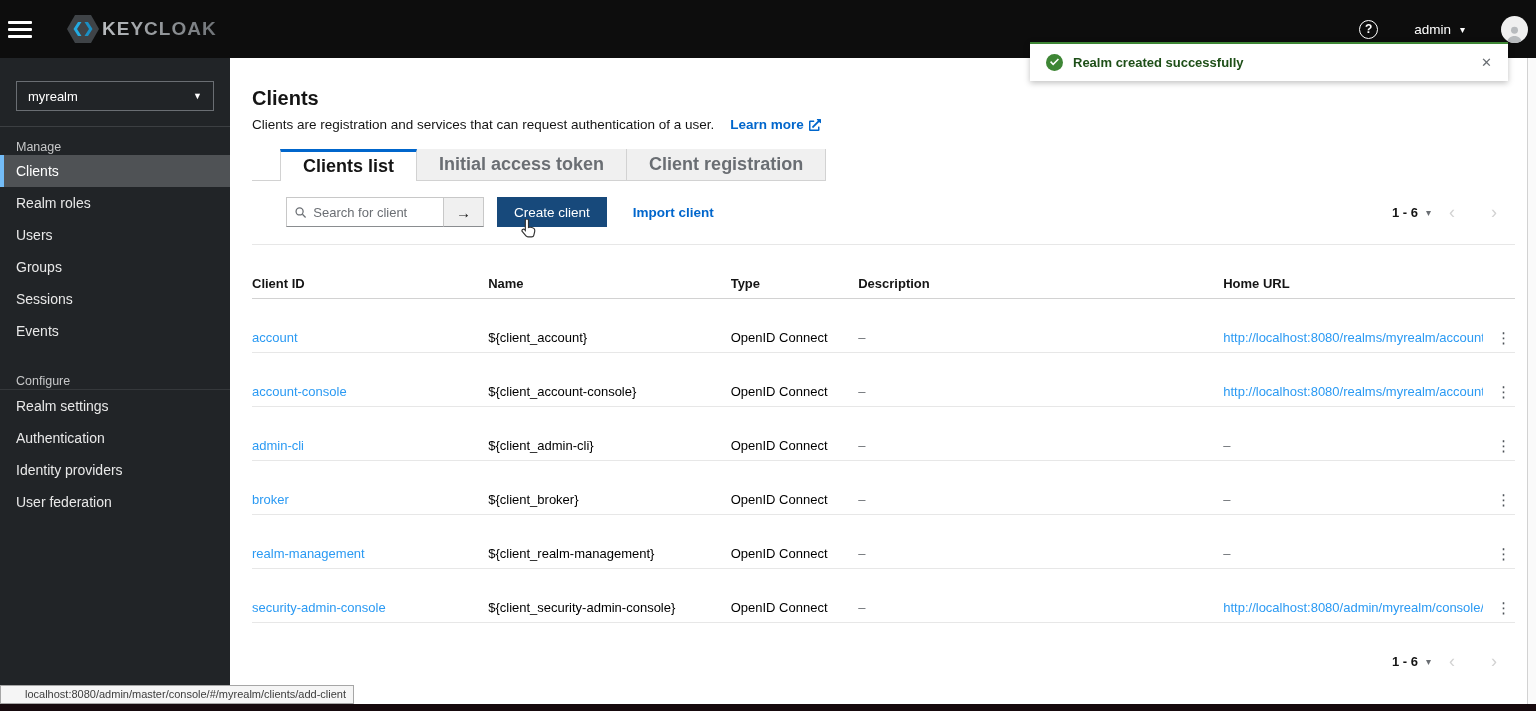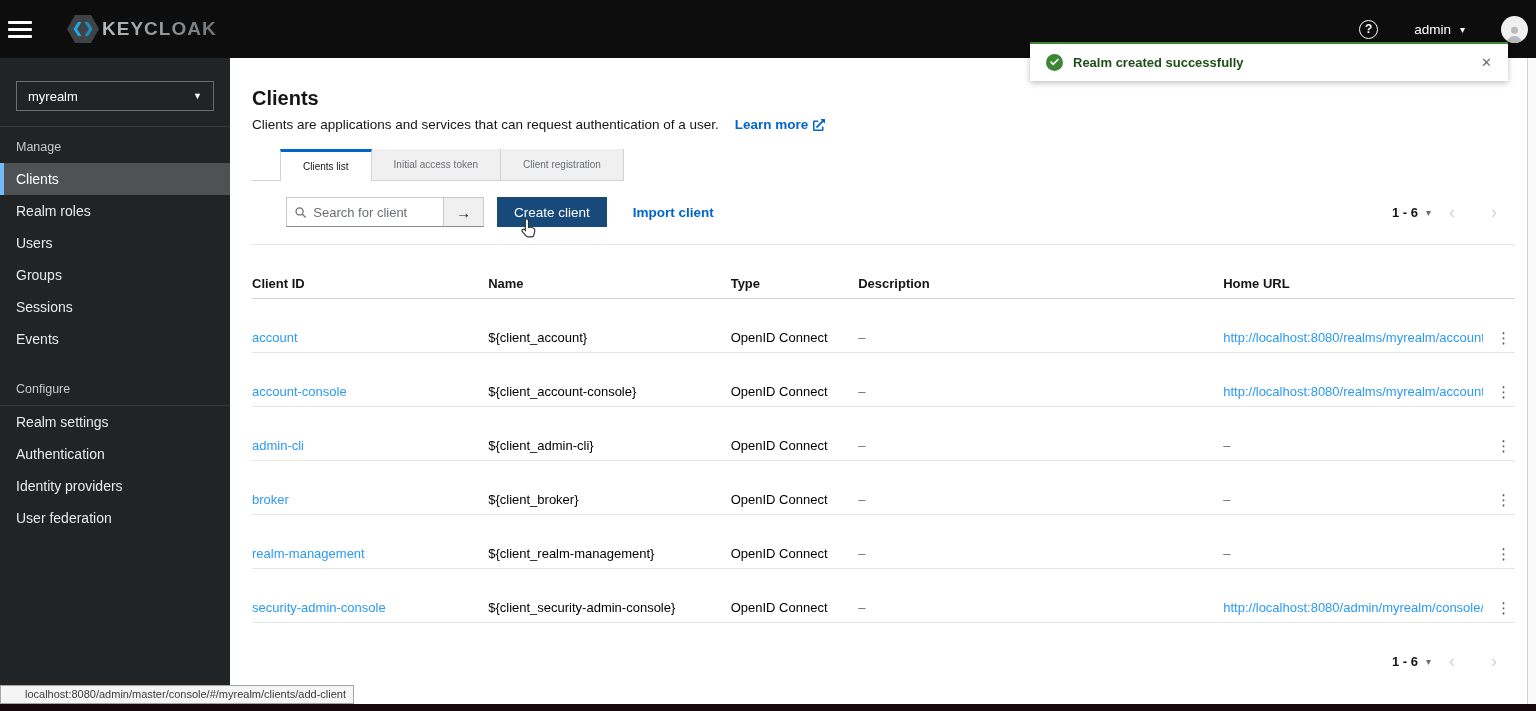--- a/index.html
+++ b/index.html
@@ -22,36 +22,36 @@
   .topbar-right { margin-left:auto; display:flex; align-items:center; gap:36px; }
   .help-icon { width:19px; height:19px; border:1.5px solid #fff; border-radius:50%; color:#fff; font-size:12px; font-weight:bold; display:flex; align-items:center; justify-content:center; cursor:pointer; }
   .user-menu { display:flex; align-items:center; gap:9px; color:#fff; font-size:13.5px; cursor:pointer; }
   .caret { font-size:10px; color:#fff; }
   .avatar { width:27px; height:27px; border-radius:50%; background:#f0f0f0; display:flex; align-items:flex-end; justify-content:center; overflow:hidden; cursor:pointer; }
   
   .sidebar { position:absolute; top:58px; left:0; bottom:7px; width:230px; background:#212427; z-index:2; }
   .realm-selector { margin:23px 16px 15px 16px; height:30px; border:1px solid #6a6e73; display:flex; align-items:center; justify-content:space-between; padding:0 11px; color:#fff; font-size:13px; cursor:pointer; }
   .realm-selector .caret { font-size:9px; }
   .sidebar-divider { border-bottom:1px solid #3c3f42; }
-  .nav-section-label { padding:13px 16px 9px 16px; color:#c6c7c8; font-size:12.5px; }
+  .nav-section-label { padding:13px 16px 1px 16px; color:#c6c7c8; font-size:12.5px; }
   .nav-section + .nav-section { margin-top:14px; }
   .nav-section.bordered .nav-section-label { border-bottom:1px solid #35383b; }
   .nav-item { height:32px; line-height:32px; padding-left:16px; color:#e8e8e8; font-size:14px; cursor:pointer; }
   .nav-item.active { background:#4f5255; border-left:4px solid #73bcf7; padding-left:12px; color:#fff; }
   
   .main { position:absolute; top:58px; left:230px; right:9px; bottom:7px; background:#fff; padding:0 0 0 22px; }
   .scroll-edge { position:absolute; top:58px; right:0; bottom:7px; width:9px; background:#fafafa; border-left:1px solid #d2d2d2; }
   .page-title { margin-top:29px; font-size:20px; font-weight:bold; color:#151515; }
   .page-desc-row { margin-top:7px; font-size:13.5px; color:#151515; display:flex; align-items:center; gap:16px; }
   .link { color:#0066cc; text-decoration:none; cursor:pointer; display:inline-flex; align-items:center; gap:5px; }
   
   .tabs { margin-top:17px; display:flex; align-items:stretch; height:32px; }
   .tabs .lead { width:28px; border-bottom:1px solid #d2d2d2; }
-  .tab { padding:0 22px; font-size:10px; display:flex; align-items:center; border:none; cursor:pointer;
-    background:#f0f0f0; color:#6a6e73; border-right:1px solid #d2d2d2; border-bottom:1px solid #d2d2d2; }
+  .tab { padding:0 22px; font-size:18px; display:flex; align-items:center; border:none; cursor:pointer;
+    background:#f0f0f0; color:#6a6e73; border-right:1px solid #d2d2d2; border-bottom:1px solid #d2d2d2;font-weight:bold; }
   .tab.active { background:#fff; color:#151515; border-top:3px solid #0066cc; border-right:1px solid #d2d2d2; border-left:1px solid #d2d2d2; border-bottom:none; }
   
   .toolbar { margin-top:16px; display:flex; align-items:center; padding-right:12px; }
   .search-group { display:flex;padding-left:34px; }
   .search-box { width:158px; height:30px; border:1px solid #c8c8c8; border-bottom-color:#8a8d90; background:#fff; display:flex; align-items:center; padding:0 8px; gap:7px; }
   .search-box input { border:none; outline:none; width:100%; font-size:13px; color:#151515; font-family:inherit; }
   .search-box input::placeholder { color:#6a6e73; }
   .search-btn { width:40px; height:30px; background:#f0f0f0; border:1px solid #c8c8c8; border-left:none; border-bottom-color:#8a8d90; font-size:15px; color:#151515; cursor:pointer; }
   .btn-primary { margin-left:13px; height:30px; padding:0 17px; background:#17497b; color:#fff; border:none; font-size:13.5px; font-family:inherit; cursor:pointer; }
   .import-link { margin-left:26px; font-size:13.5px; font-weight:bold; }
@@ -140,21 +140,21 @@
           <div class="nav-item">Authentication</div>
           <div class="nav-item">Identity providers</div>
           <div class="nav-item">User federation</div>
         </div>
       </nav>
   </aside>
 
   <main class="main">
     <h1 class="page-title">Clients</h1>
     <div class="page-desc-row">
-      <span>Clients are applications and services that can request authentication of a user.</span>
+      <span>Clients are registration and services that can request authentication of a user.</span>
       <a class="link">
         <span style="font-weight:bold;">Learn more</span>
         <svg width="12" height="12" viewBox="0 0 512 512">
             <path fill="#0066cc" d="M432 320h-32a16 16 0 0 0-16 16v112H64V128h144a16 16 0 0 0 16-16V80a16 16 0 0 0-16-16H48a48 48 0 0 0-48 48v352a48 48 0 0 0 48 48h352a48 48 0 0 0 48-48V336a16 16 0 0 0-16-16zM488 0H360c-21.37 0-32.05 25.91-17 41l35.73 35.73L135 320.37a24 24 0 0 0 0 34L157.67 377a24 24 0 0 0 34 0l243.61-243.68L471 169c15 15 41 4.5 41-17V24a24 24 0 0 0-24-24z"></path>
           </svg>
       </a>
     </div>
 
     <div class="tabs" id="tabs">
       <span class="lead"></span>

